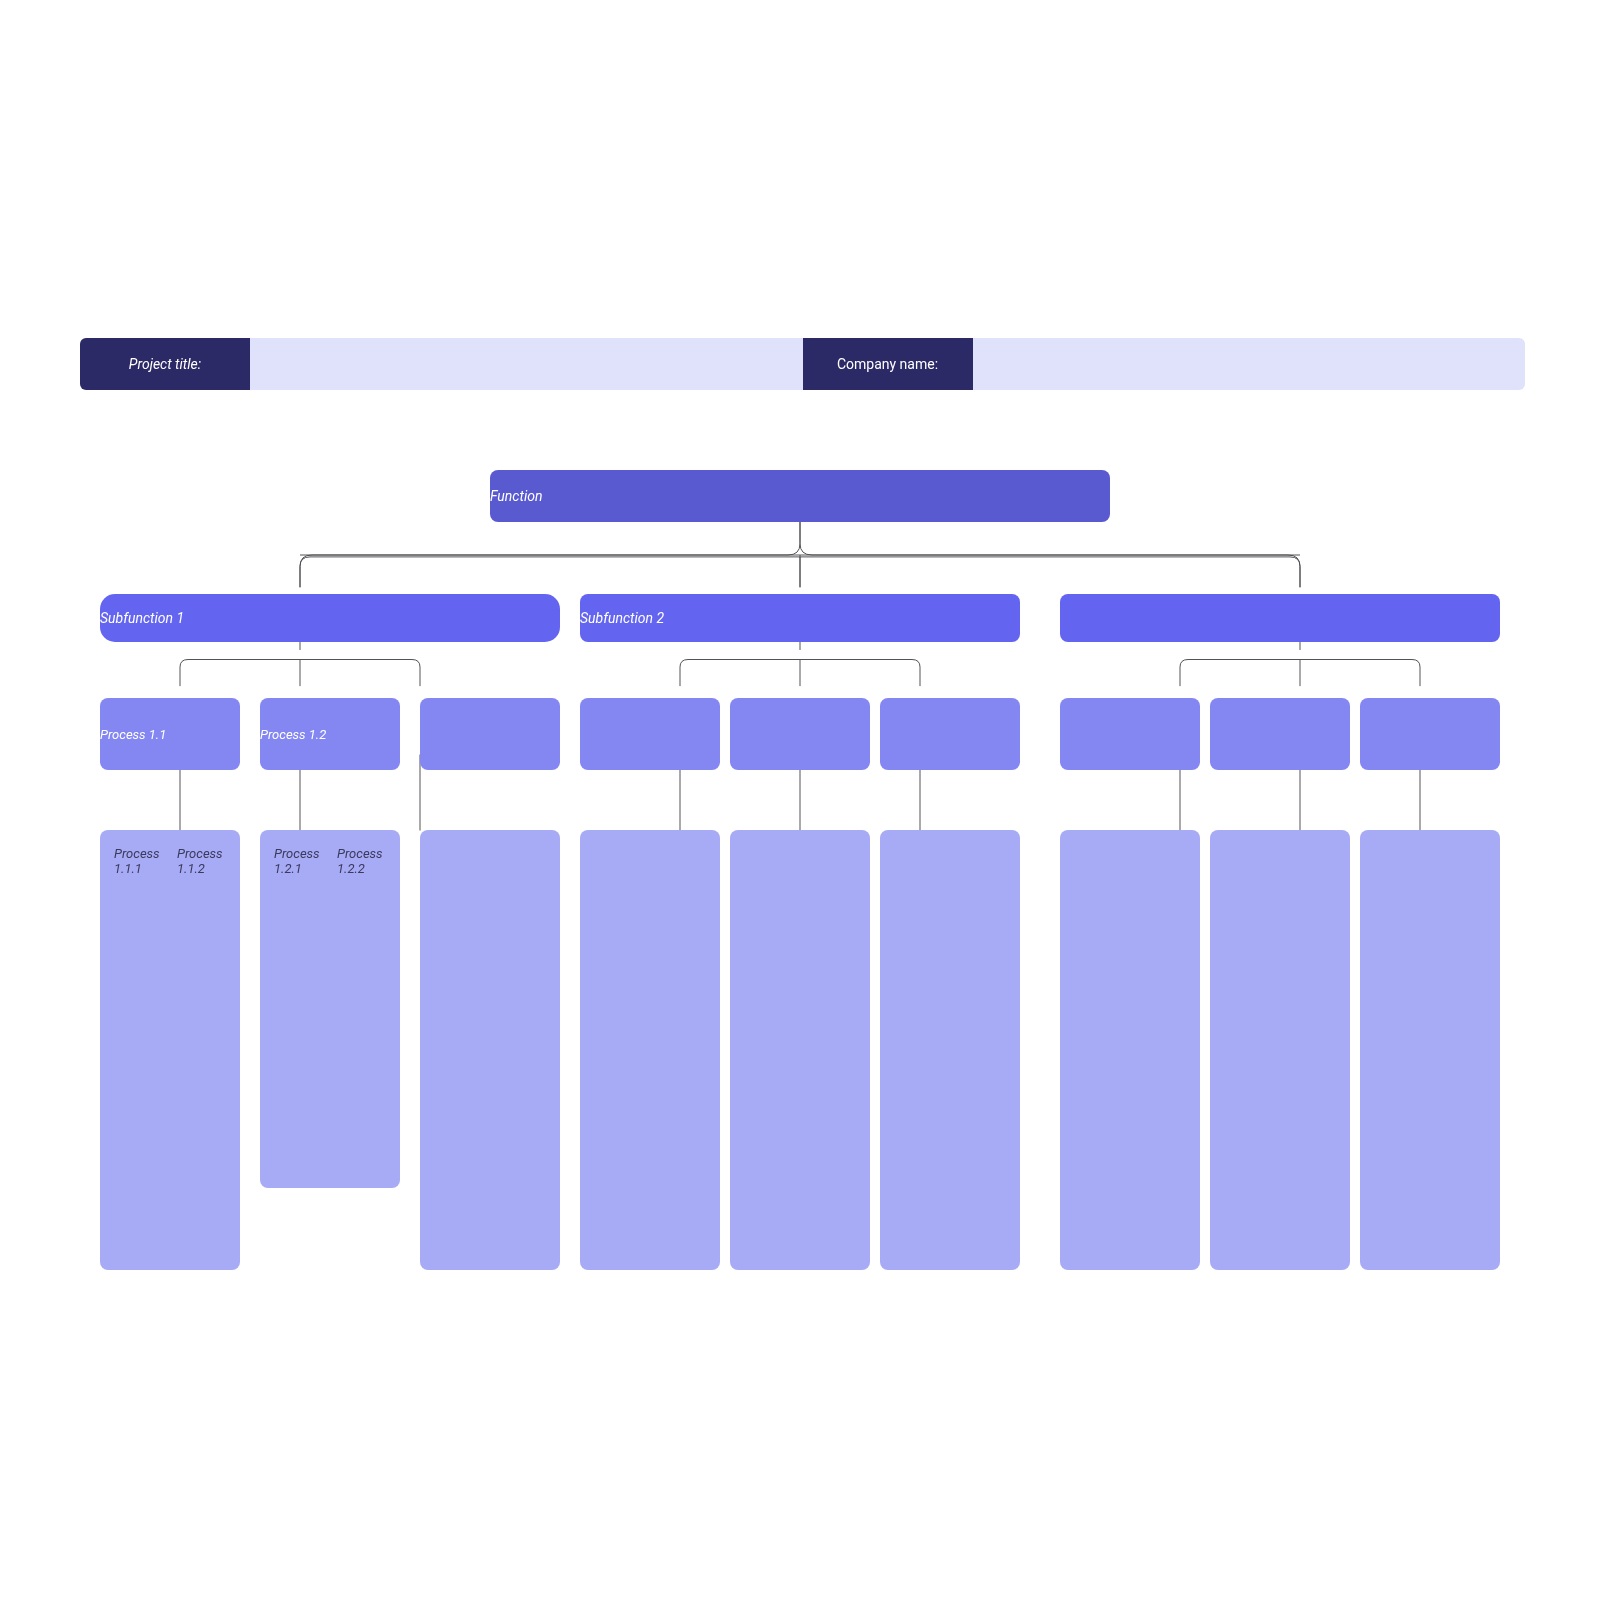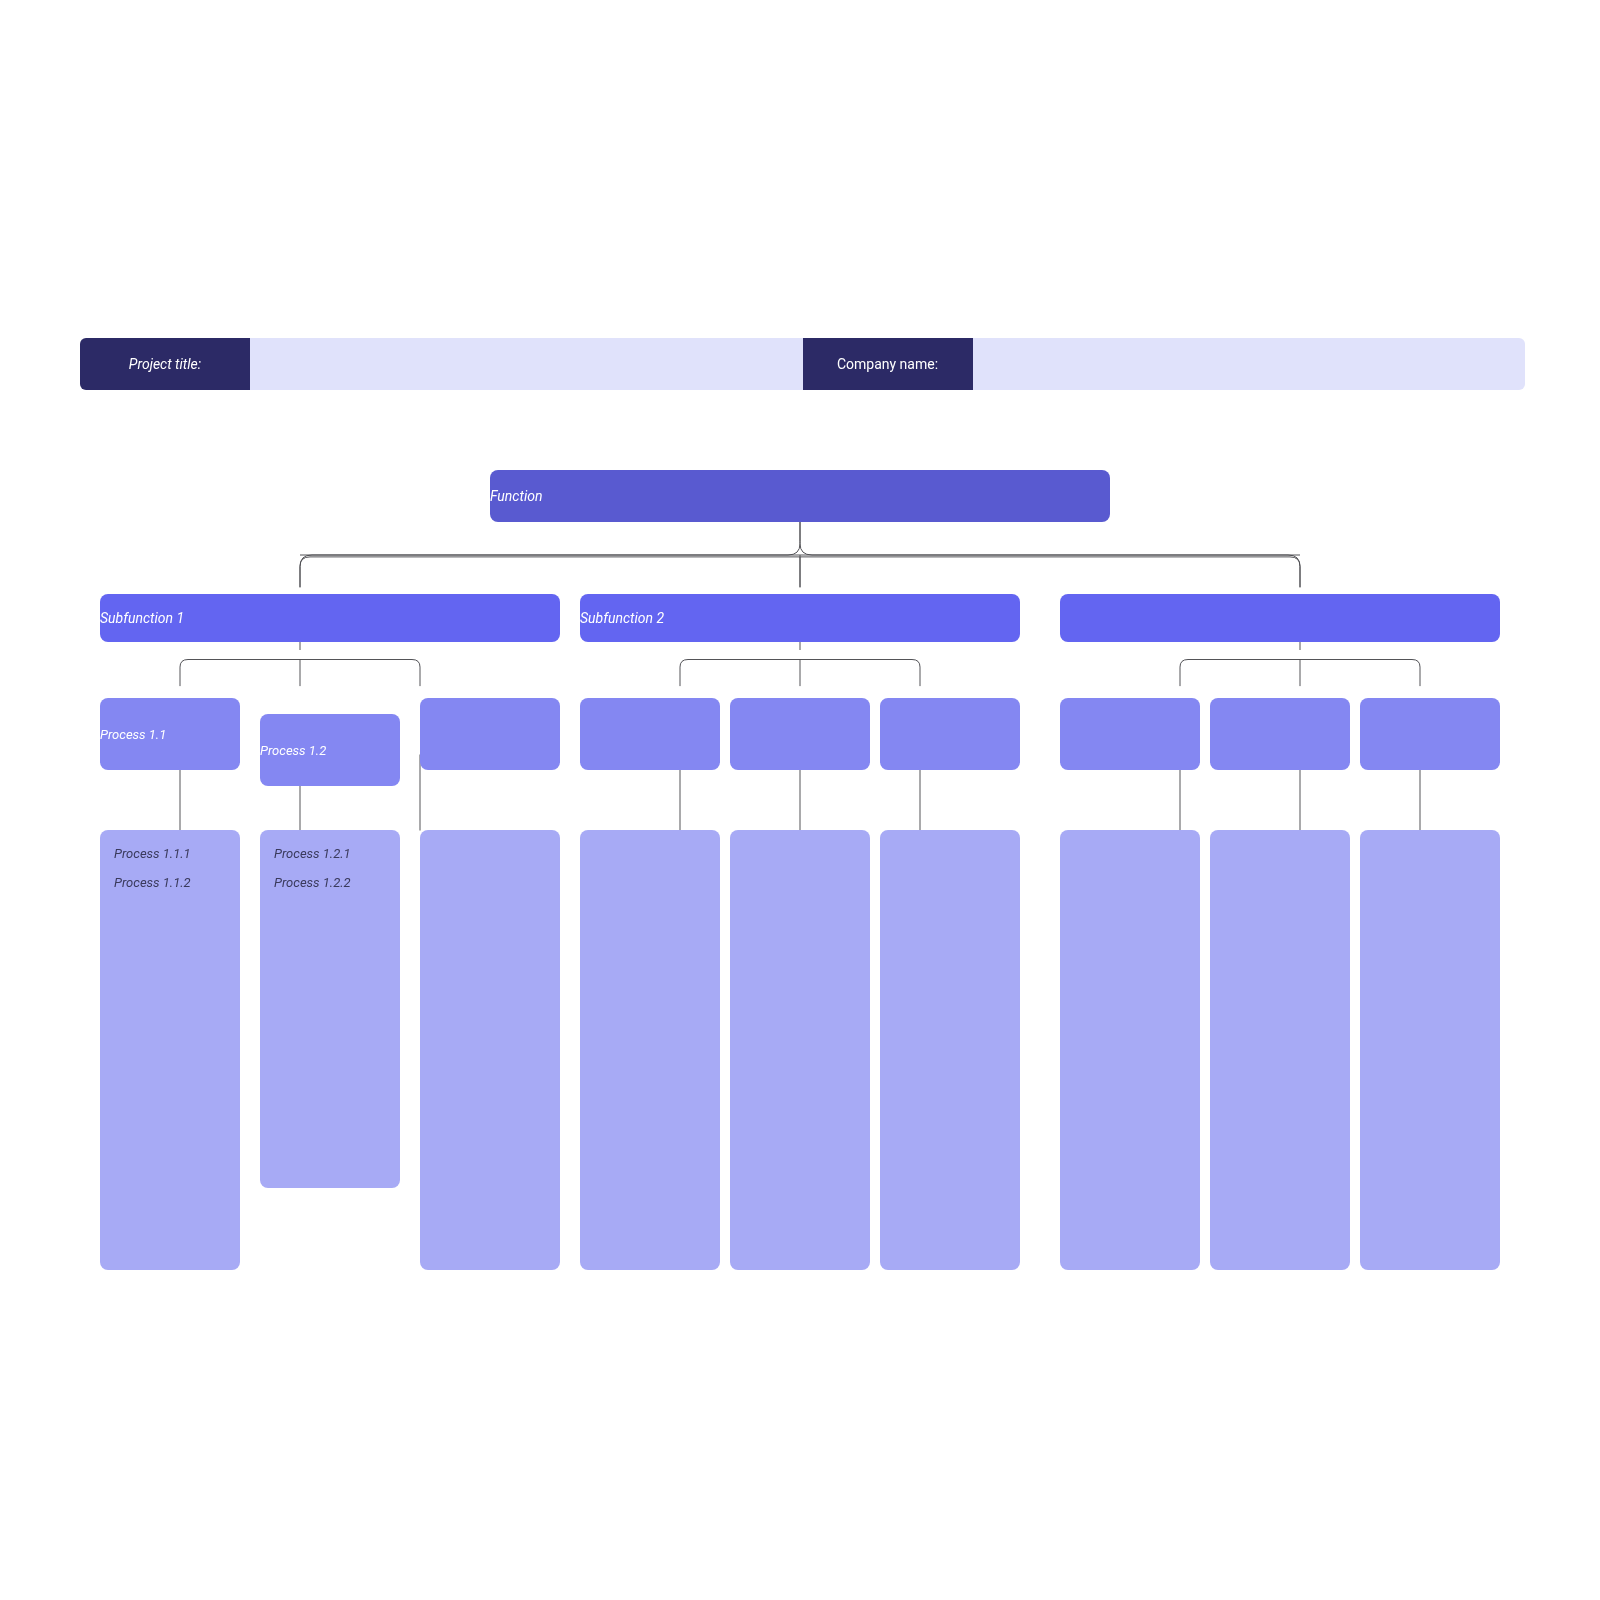--- a/index.html
+++ b/index.html
@@ -86,21 +86,21 @@
   .node.fn { background: #595ad0; height: 52px; }
   .node.sub { background: #6365f1; height: 48px; }
   .node.proc { background: #8487f2; height: 72px; font-size: 13px; }
   .node.leaf {
     background: #a7aaf5;
     color: #3a3a5c;
     font-style: italic;
     font-size: 13px;
     justify-content: flex-start;
     align-items: flex-start;
-    flex-direction: column;
+    flex-direction: row;
     padding: 16px 14px;
     gap: 14px;
   }
 
   
   svg.connectors {
     position: absolute;
     inset: 0;
     width: 100%;
     height: 100%;
@@ -154,34 +154,34 @@
       <path d="M920 310 V390"></path>
       <path d="M1180 310 V390"></path>
       <path d="M1300 310 V390"></path>
       <path d="M1420 310 V390"></path>
     </svg>
 
     <div class="node fn" style="left:490px; width:620px; top:10px;">
       <span>Function</span>
     </div>
 
-    <div class="node sub" style="left:100px; width:460px; top:134px;">
+    <div class="node sub" style="left:100px; width:460px; top:134px;border-radius:15px;">
       <span>Subfunction 1</span>
     </div>
     <div class="node sub" style="left:580px; width:440px; top:134px;">
       <span>Subfunction 2</span>
     </div>
     <div class="node sub" style="left:1060px; width:440px; top:134px;">
       <span></span>
     </div>
 
     <div class="node proc" style="left:100px; width:140px; top:238px;">
       <span>Process 1.1</span>
     </div>
-    <div class="node proc" style="left:260px; width:140px; top:238px;margin-top:16px;">
+    <div class="node proc" style="left:260px; width:140px; top:238px;">
       <span>Process 1.2</span>
     </div>
     <div class="node proc" style="left:420px; width:140px; top:238px;">
       <span></span>
     </div>
 
     <div class="node proc" style="left:580px; width:140px; top:238px;">
       <span></span>
     </div>
     <div class="node proc" style="left:730px; width:140px; top:238px;">

